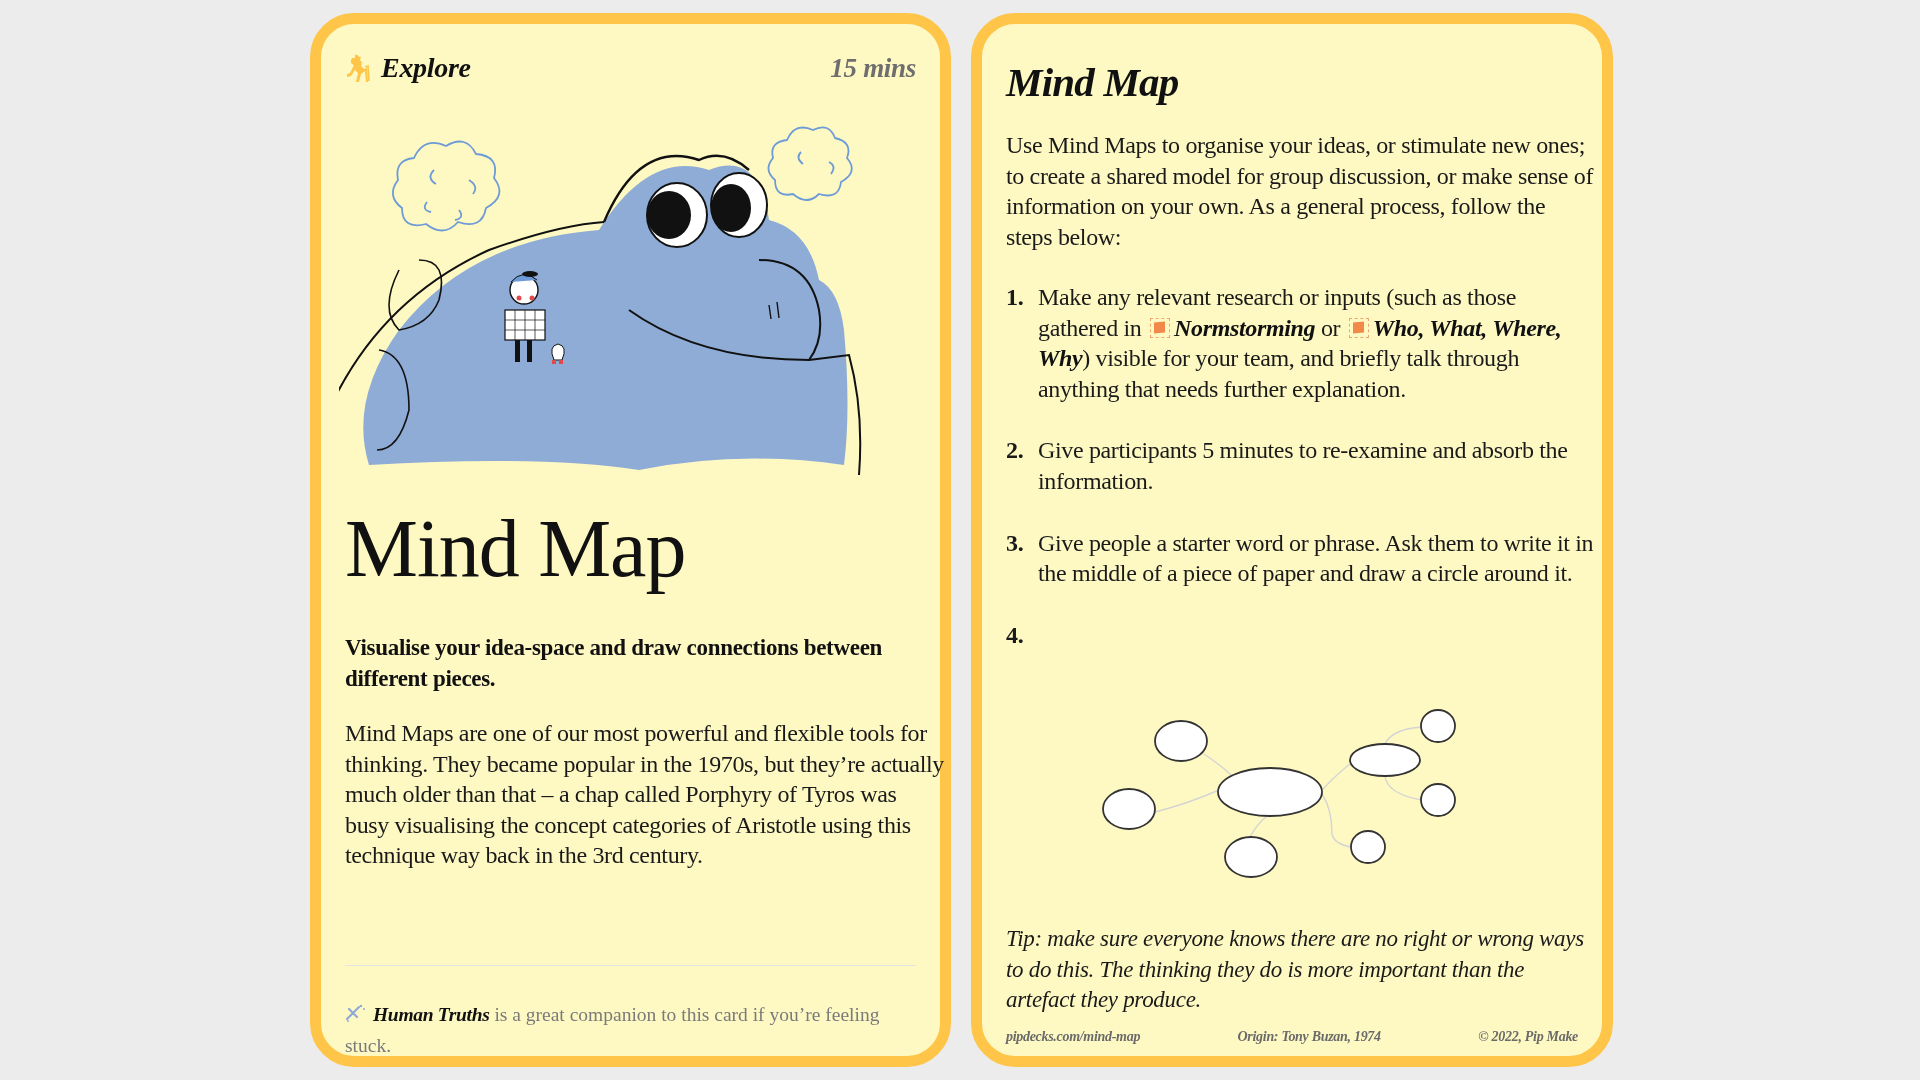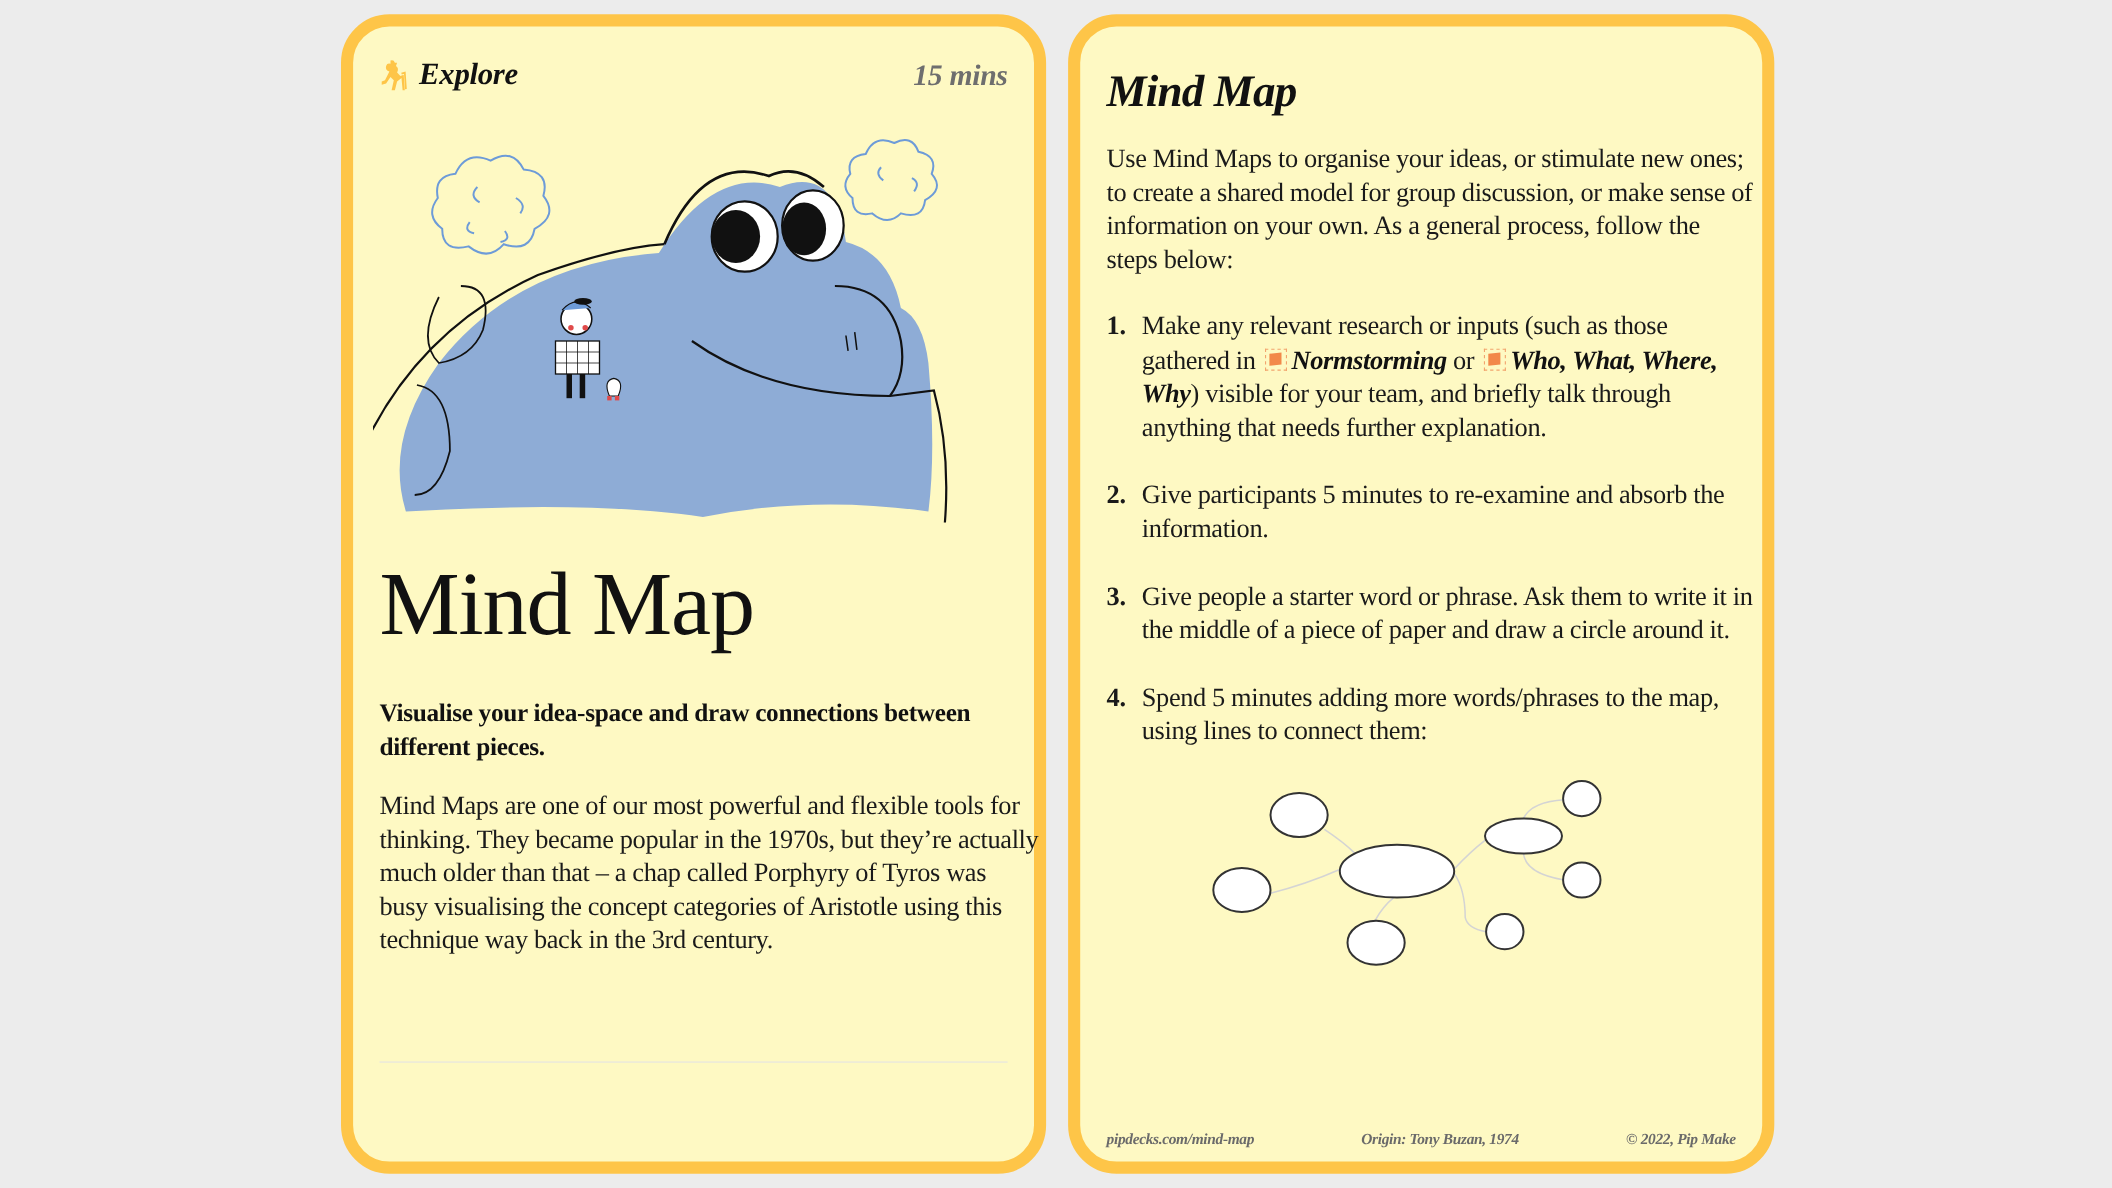--- a/index.html
+++ b/index.html
@@ -110,20 +110,30 @@
       </g>
     </svg>
   </div>
 
   <h1 class="front-title">Mind Map</h1>
   <p class="front-subtitle">Visualise your idea-space and draw connections between different pieces.</p>
   <p class="front-body">Mind Maps are one of our most powerful and flexible tools for thinking. They became popular in the 1970s, but they’re actually much older than that – a chap called Porphyry of Tyros was busy visualising the concept categories of Aristotle using this technique way back in the 3rd century.</p>
 
   <div class="divider"></div>
 
+  <p class="companion">
+    <span class="companion-icon">
+      <svg width="22" height="20" viewBox="0 0 22 20">
+        <path d="M2 16 L8 10 L14 4 M8 10 L12 14 M8 10 L4 6" stroke="#8eacd6" stroke-width="2.2" stroke-linecap="round" fill="none"></path>
+        <circle cx="16" cy="3" r="1.2" fill="#8eacd6"></circle>
+          <circle cx="19" cy="6" r="1" fill="#8eacd6"></circle>
+          <circle cx="3" cy="18" r="1" fill="#8eacd6"></circle>
+      </svg>
+    </span><span class="companion-link">Human Truths</span><span> is a great companion to this card if you’re feeling stuck.</span>
+  </p>
 </div>
 
 <div class="card" id="card-back">
   <h2 class="back-title">Mind Map</h2>
   <p class="back-intro">Use Mind Maps to organise your ideas, or stimulate new ones; to create a shared model for group discussion, or make sense of information on your own. As a general process, follow the steps below:</p>
 
   <ol class="steps">
     <li class="step">
       <span class="step-num">1.</span>
       <span>Make any relevant research or inputs (such as those gathered in </span><span class="ref-icon"></span><span class="card-ref">Normstorming</span><span> or </span><span class="ref-icon"></span><span class="card-ref">Who, What, Where, Why</span><span>) visible for your team, and briefly talk through anything that needs further explanation.</span>
@@ -131,21 +141,20 @@
     <li class="step">
       <span class="step-num">2.</span>
       <span>Give participants 5 minutes to re-examine and absorb the information.</span>
     </li>
     <li class="step">
       <span class="step-num">3.</span>
       <span>Give people a starter word or phrase. Ask them to write it in the middle of a piece of paper and draw a circle around it.</span>
     </li>
     <li class="step">
       <span class="step-num">4.</span>
-      <span>Spend 5 minutes adding more words/phrases to the map, using lines to connect them:</span>
     </li>
   </ol>
 
   <svg class="mindmap" viewBox="0 0 620 1030">
     <g fill="none" stroke="#d4d4d4" stroke-width="1.4">
       <path d="M222 730 Q240 742 250 752"></path>
       <path d="M173 788 Q205 780 237 766"></path>
       <path d="M268 813 Q275 800 285 792"></path>
       <path d="M340 766 Q355 750 368 740"></path>
       <path d="M340 770 Q350 785 350 810 Q352 820 369 823"></path>
@@ -157,19 +166,20 @@
         <ellipse cx="199" cy="717" rx="26" ry="20"></ellipse>
         <ellipse cx="147" cy="785" rx="26" ry="20"></ellipse>
         <ellipse cx="269" cy="833" rx="26" ry="20"></ellipse>
         <ellipse cx="403" cy="736" rx="35" ry="16"></ellipse>
         <ellipse cx="456" cy="702" rx="17" ry="16"></ellipse>
         <ellipse cx="456" cy="776" rx="17" ry="16"></ellipse>
         <ellipse cx="386" cy="823" rx="17" ry="16"></ellipse>
       </g>
   </svg>
 
+  <p class="tip">Tip: make sure everyone knows there are no right or wrong ways to do this. The thinking they do is more important than the artefact they produce.</p>
 
   <div class="back-footer">
     <span>pipdecks.com/mind-map</span>
     <span>Origin: Tony Buzan, 1974</span>
     <span>© 2022, Pip Make</span>
   </div>
 </div>
 
 </body></html>

